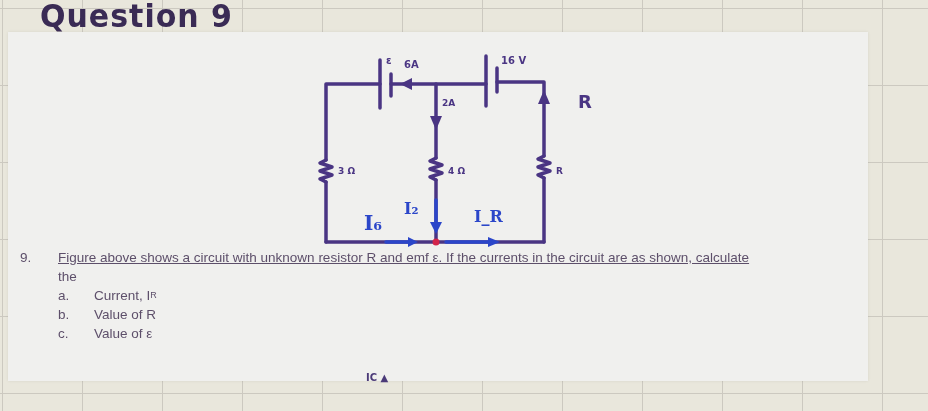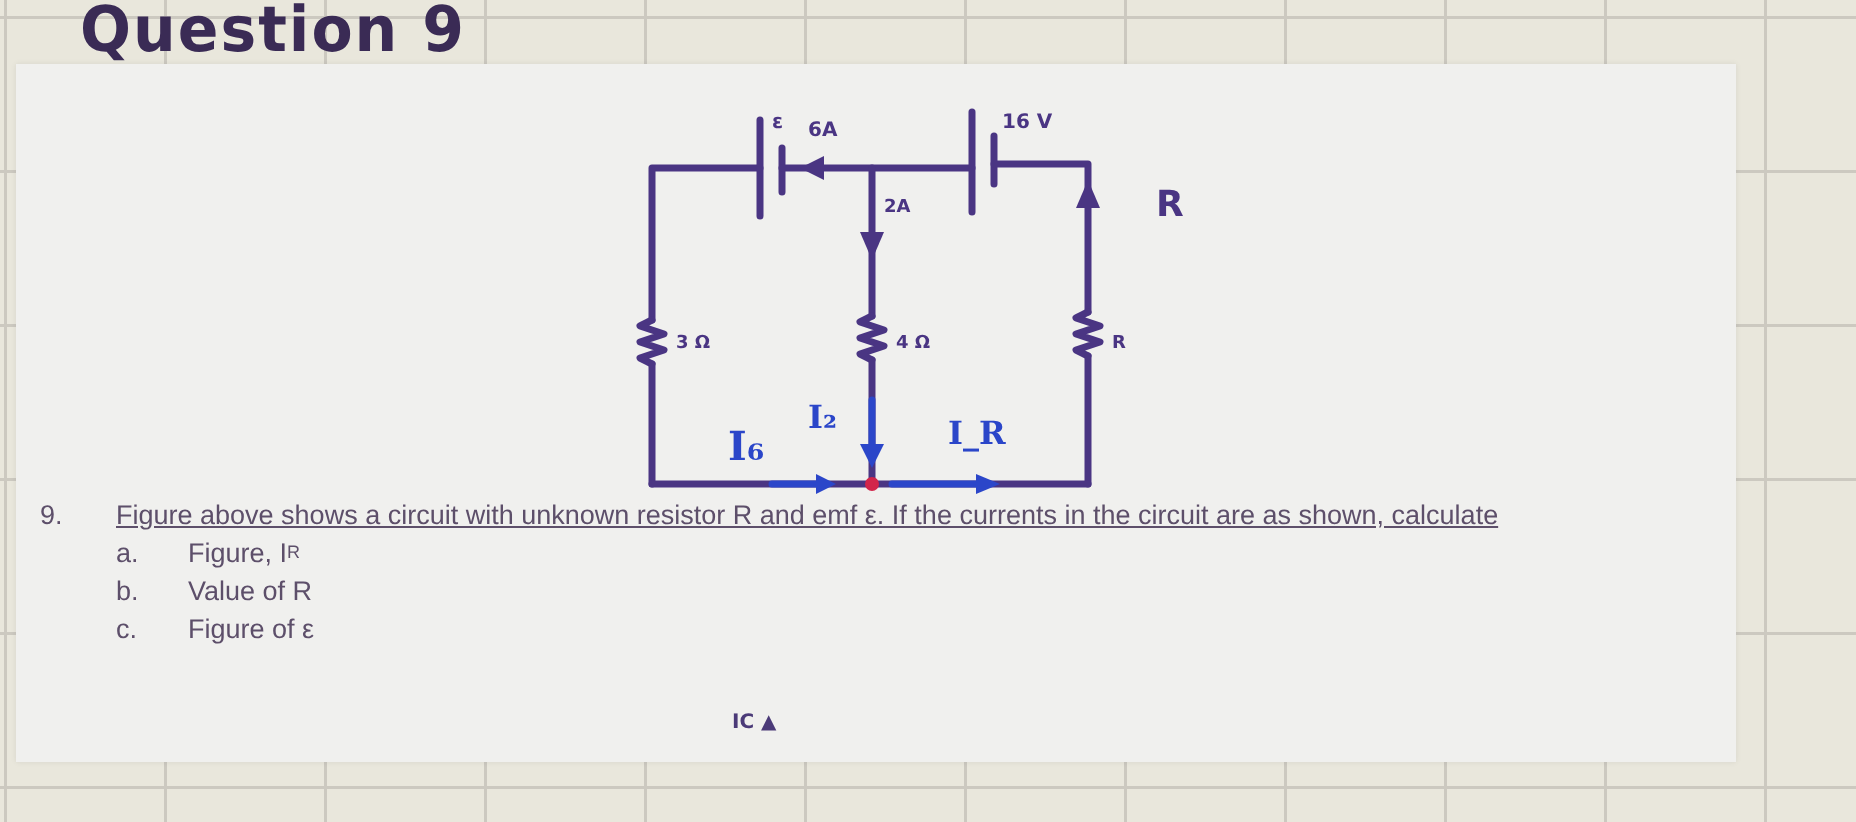--- a/index.html
+++ b/index.html
@@ -36,21 +36,21 @@
       position: absolute; left: 20px; top: 248px;
       font-size: 13.5px; color: #5d4f6a; line-height: 19px;
     }
     .q-row { display: flex; }
     .q-num { width: 38px; }
     .q-body { width: 820px; text-decoration: underline; }
     .q-item { display: flex; }
     .q-item .lbl { width: 36px; padding-left: 38px; }
     .q-cont { padding-left: 38px; }
     .bottom-mark {
-      position: absolute; left: 366px; top: 356px;
+      position: absolute; left: 366px; top: 372px;
       font-family: "DejaVu Sans", sans-serif; font-weight: bold;
       font-size: 10px; color: #4b3a78;
     }
   </style>
 </head>
 <body>
 
 <div class="grid-bg"></div>
 
 <div class="heading">Question 9</div>
@@ -118,28 +118,29 @@
     <text x="404" y="214" font-size="16">I₂</text>
     <text x="474" y="222" font-size="16">I_R</text>
   </g>
 </svg>
 
 <div class="q-text">
   <div class="q-row">
     <span class="q-num">9.</span>
     <span class="q-body">Figure above shows a circuit with unknown resistor R and emf ε. If the currents in the circuit are as shown, calculate</span>
   </div>
+  <div class="q-cont">the</div>
   <div class="q-item">
     <span class="lbl">a.</span>
-    <span>Figure, I</span>
+    <span>Current, I</span>
       <span style="font-size:9px">R</span>
   </div>
   <div class="q-item">
     <span class="lbl">b.</span>
     <span>Value of R</span>
   </div>
   <div class="q-item">
     <span class="lbl">c.</span>
-    <span>Figure of ε</span>
+    <span>Value of ε</span>
   </div>
 </div>
 
 <div class="bottom-mark">IC ▲</div>
 
 </body></html>

